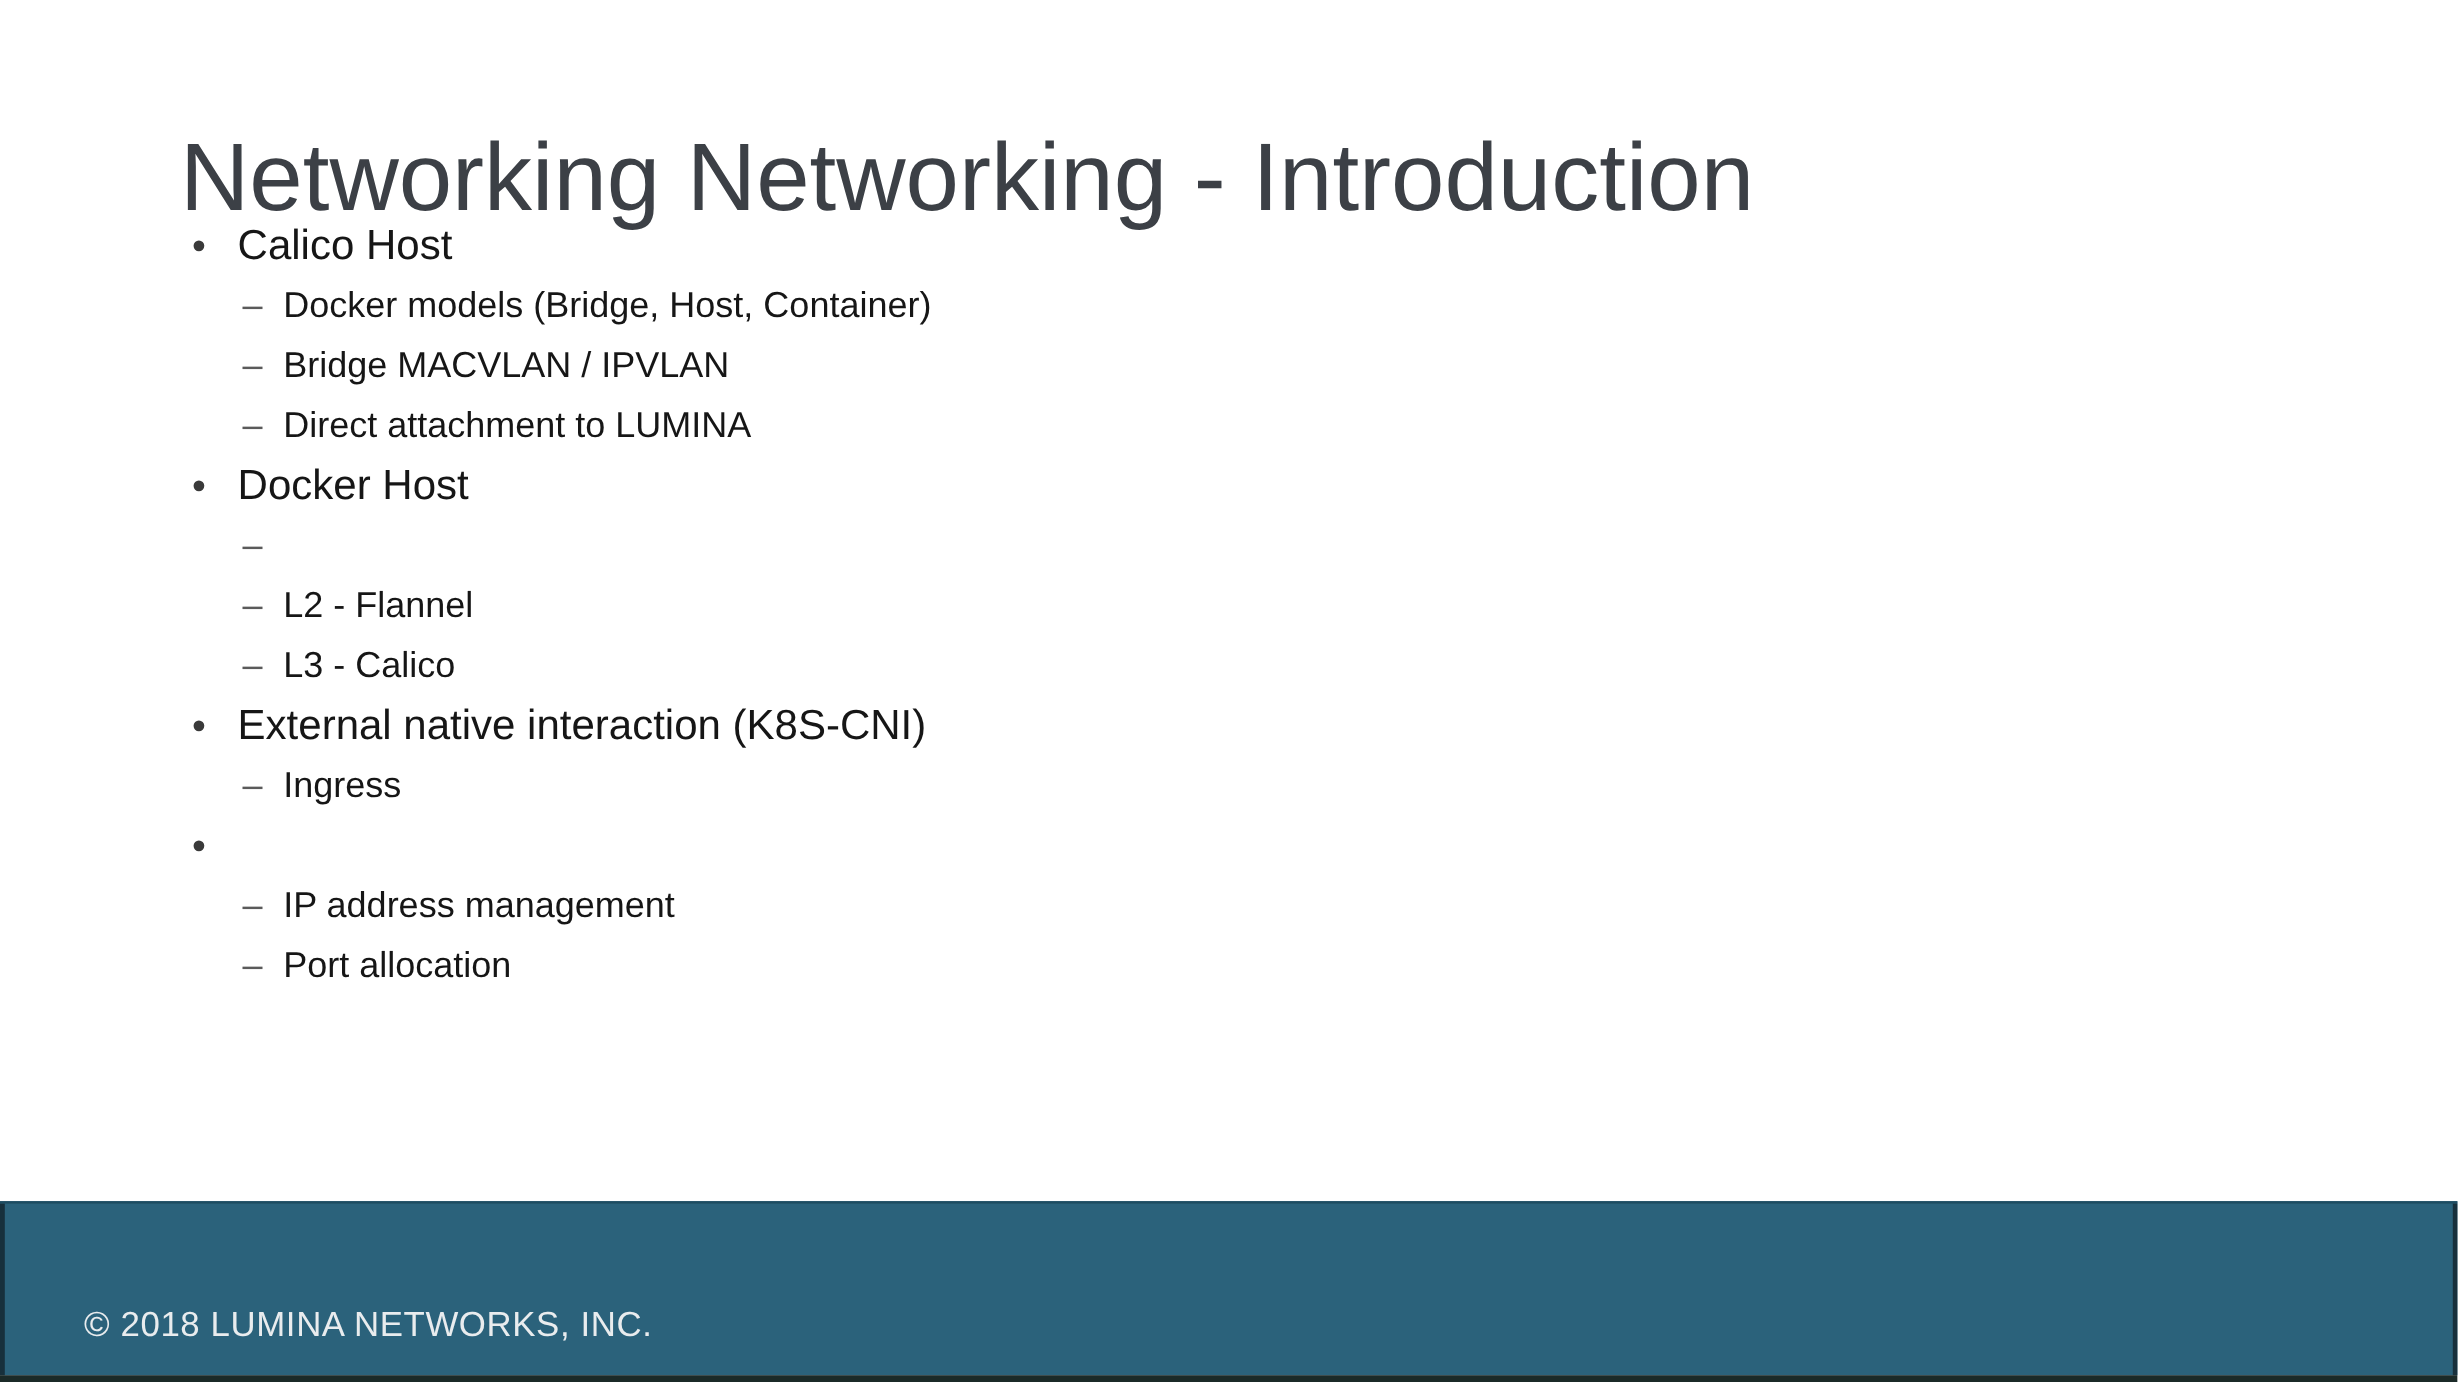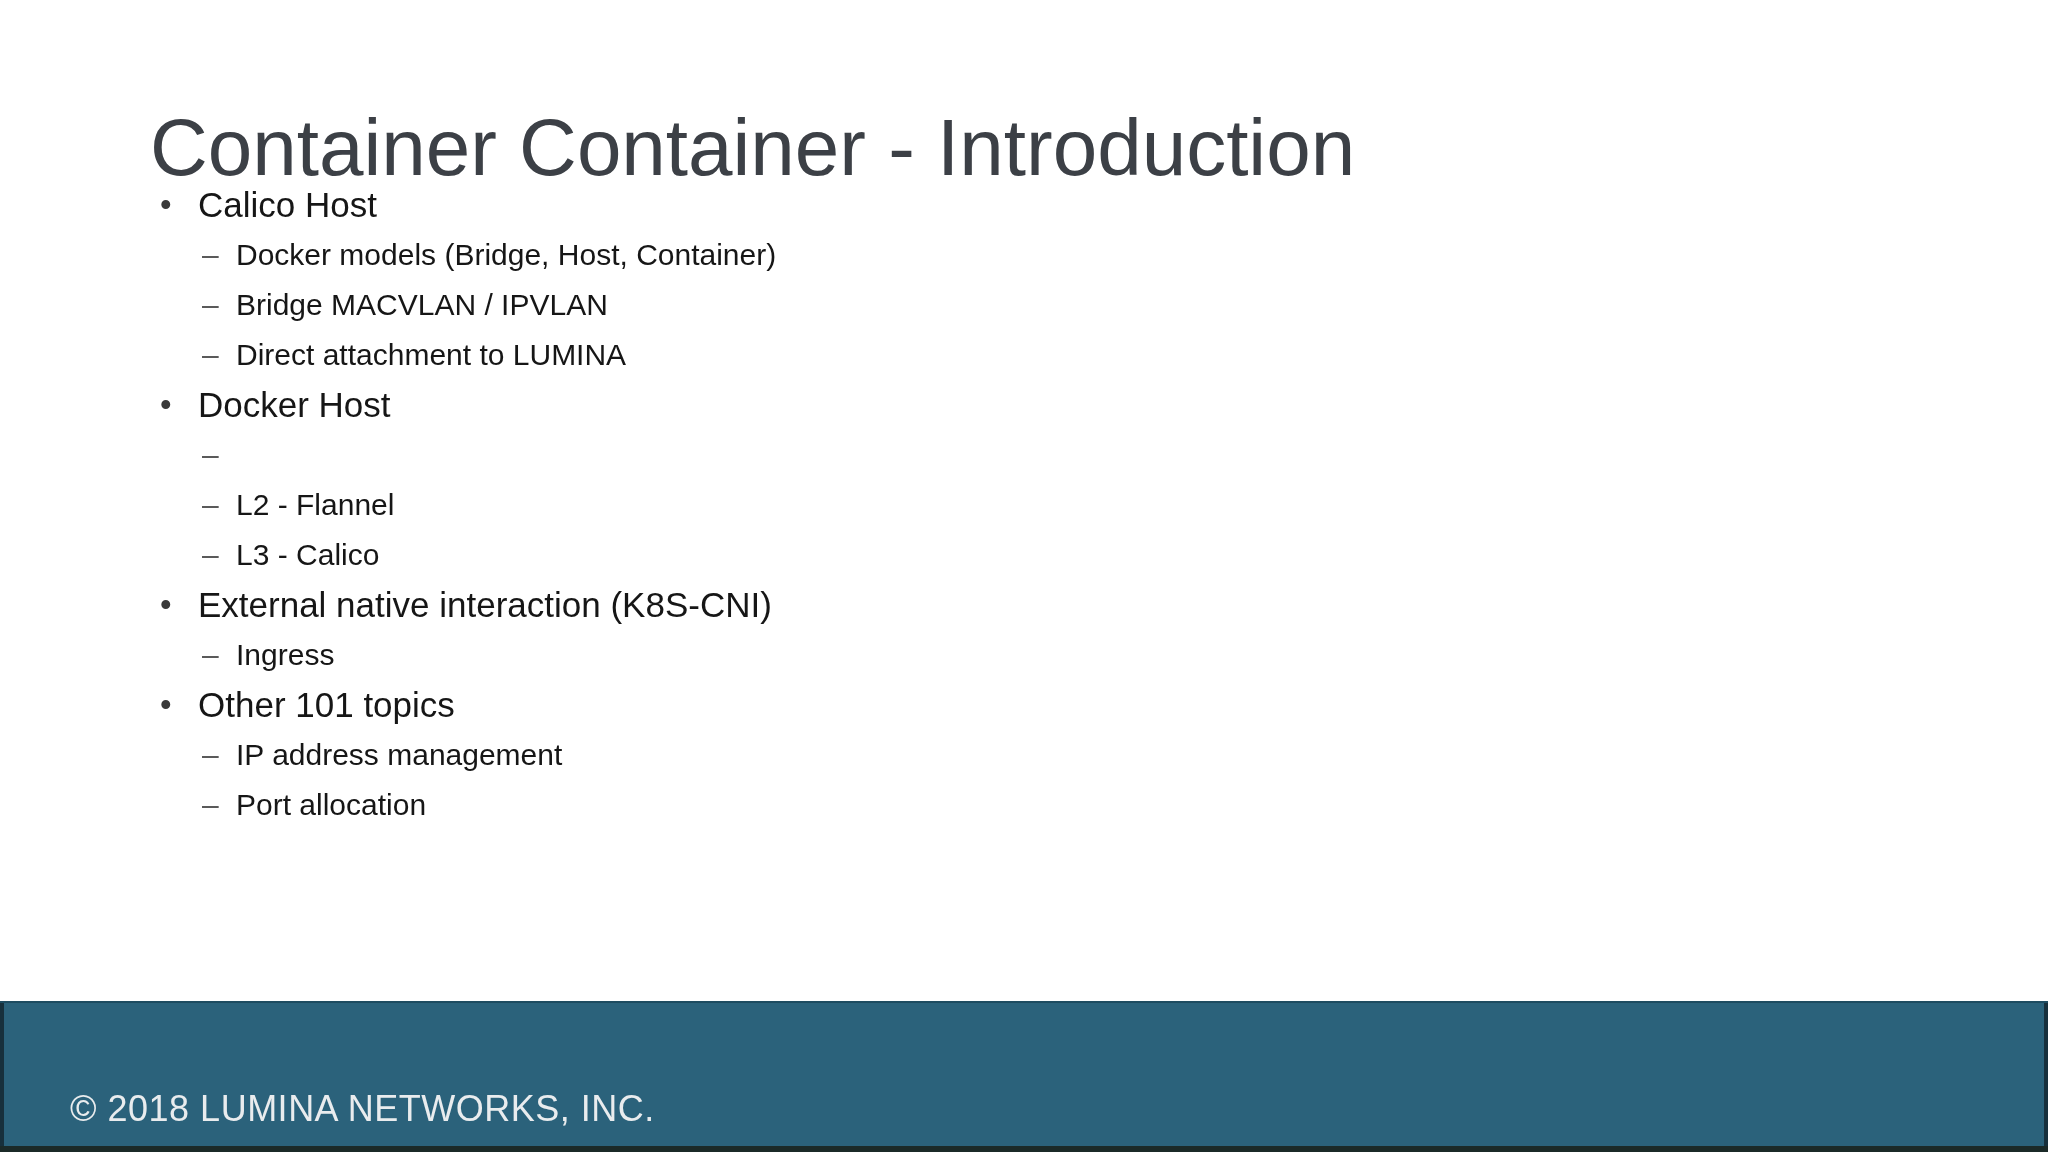--- a/index.html
+++ b/index.html
@@ -87,32 +87,32 @@
     top: 1146px;
     width: 2048px;
     height: 6px;
     background: #1B2A28;
   }
 
   .copyright {
     position: absolute;
     left: 70px;
     top: 85px;
-    font-size: 36px;
+    font-size: 29px;
     color: var(--copyright-color, #E9ECEE);
     letter-spacing: 0.5px;
     white-space: nowrap;
   }
 </style>
 </head>
 <body>
 
 <div class="slide">
 
-  <h1 class="slide-title">Container Container - Introduction</h1>
+  <h1 class="slide-title">Networking Networking - Introduction</h1>
 
   <div class="bullet-list">
       <div class="bullet-row l1">
       <span class="marker">•</span>
       <span class="text">Calico Host</span>
     </div>
       <div class="bullet-row l2">
       <span class="marker">–</span>
       <span class="text">Docker models (Bridge, Host, Container)</span>
     </div>
@@ -142,21 +142,20 @@
       <div class="bullet-row l1">
       <span class="marker">•</span>
       <span class="text">External native interaction (K8S-CNI)</span>
     </div>
       <div class="bullet-row l2">
       <span class="marker">–</span>
       <span class="text">Ingress</span>
     </div>
       <div class="bullet-row l1">
       <span class="marker">•</span>
-      <span class="text">Other 101 topics</span>
     </div>
       <div class="bullet-row l2">
       <span class="marker">–</span>
       <span class="text">IP address management</span>
     </div>
       <div class="bullet-row l2">
       <span class="marker">–</span>
       <span class="text">Port allocation</span>
     </div>
     </div>

